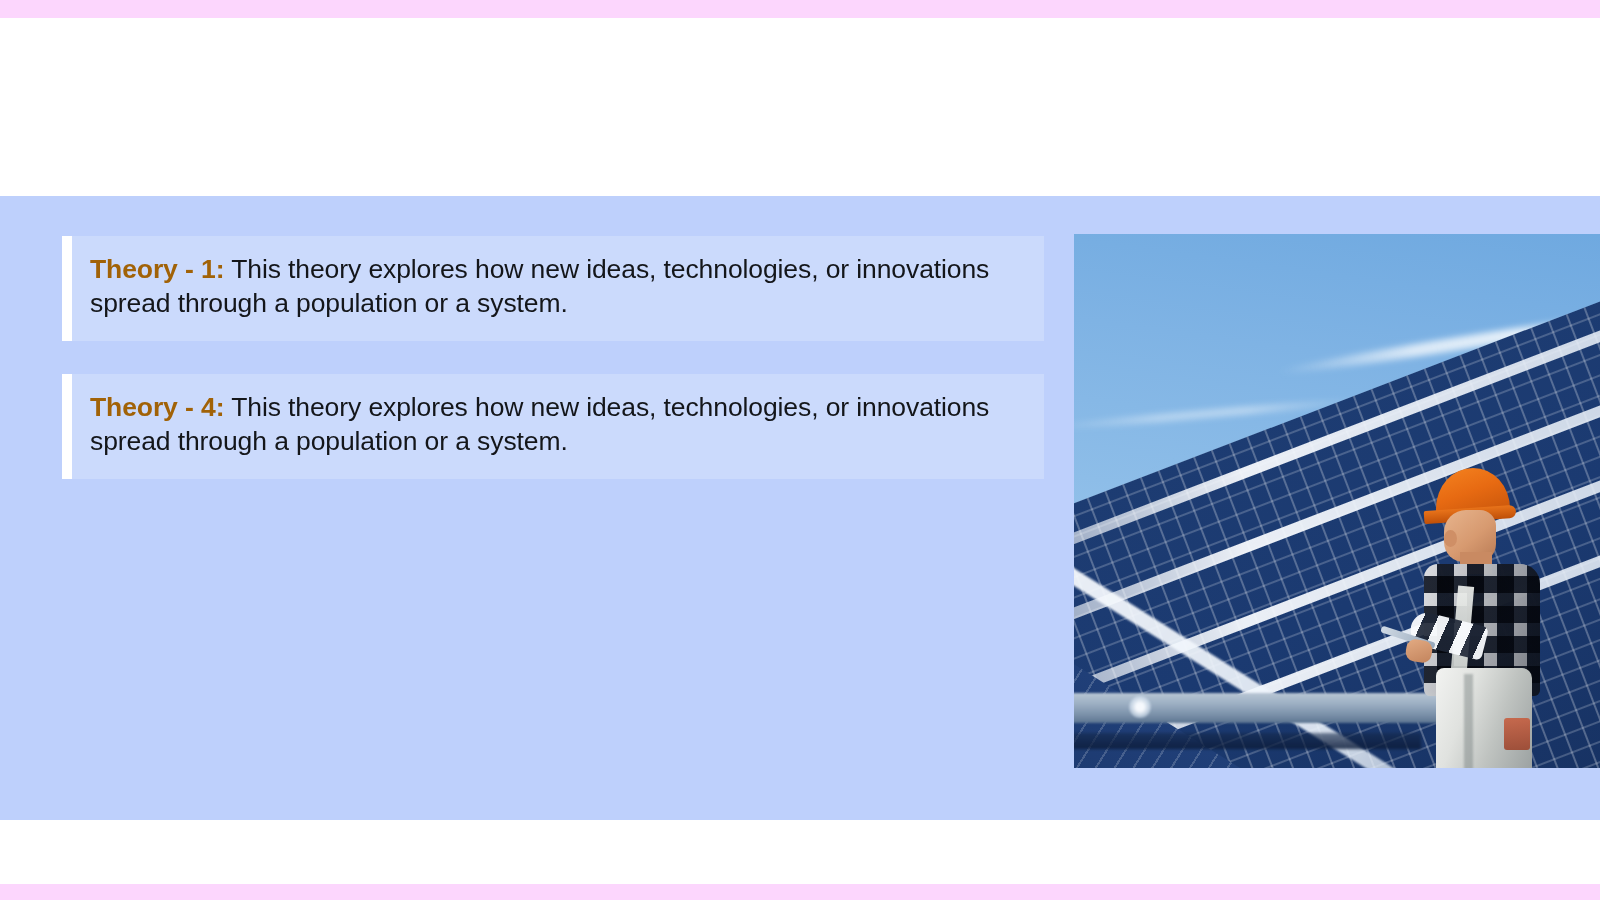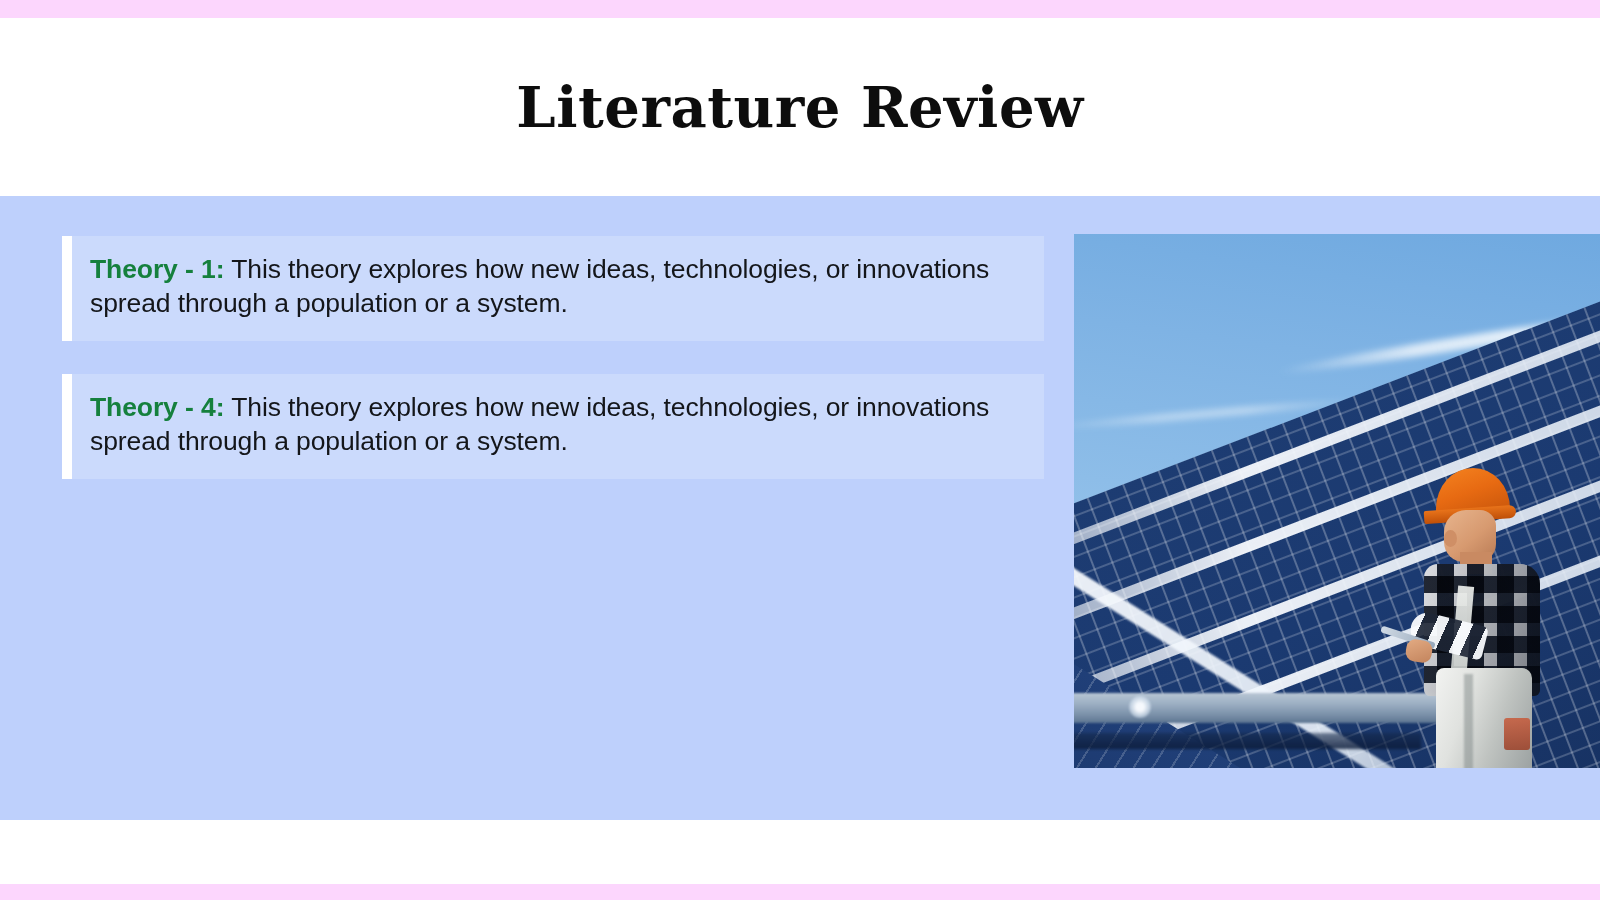--- a/index.html
+++ b/index.html
@@ -95,21 +95,21 @@
   .card-text {
     font-family: "Liberation Sans", sans-serif;
     font-size: 26.5px;
     line-height: 1.3;
     color: #14161a;
     margin: 0;
     letter-spacing: -0.1px;
   }
   .card-text .lead {
     font-weight: 700;
-    color: #15803d;
+    color: #a16207;
   }
 
   
   .photo-frame {
     position: absolute;
     top: 38px;
     left: 1074px;
     width: 526px;
     height: 534px;
     overflow: hidden;
@@ -361,23 +361,20 @@
     pointer-events: none;
   }
 </style>
 </head>
 <body>
 
 <div class="slide">
 
   <div class="strip strip-top"></div>
 
-  <div class="title-band">
-    <h1 class="slide-title">Literature Review</h1>
-  </div>
 
   <div class="content-band">
 
     <div class="cards-col">
 
       <div class="theory-card">
         <div class="card-accent"></div>
         <p class="card-text"><span class="lead">Theory - 1:</span><span> This theory explores how new ideas, technologies, or innovations spread through a population or a system.</span></p>
       </div>
 

